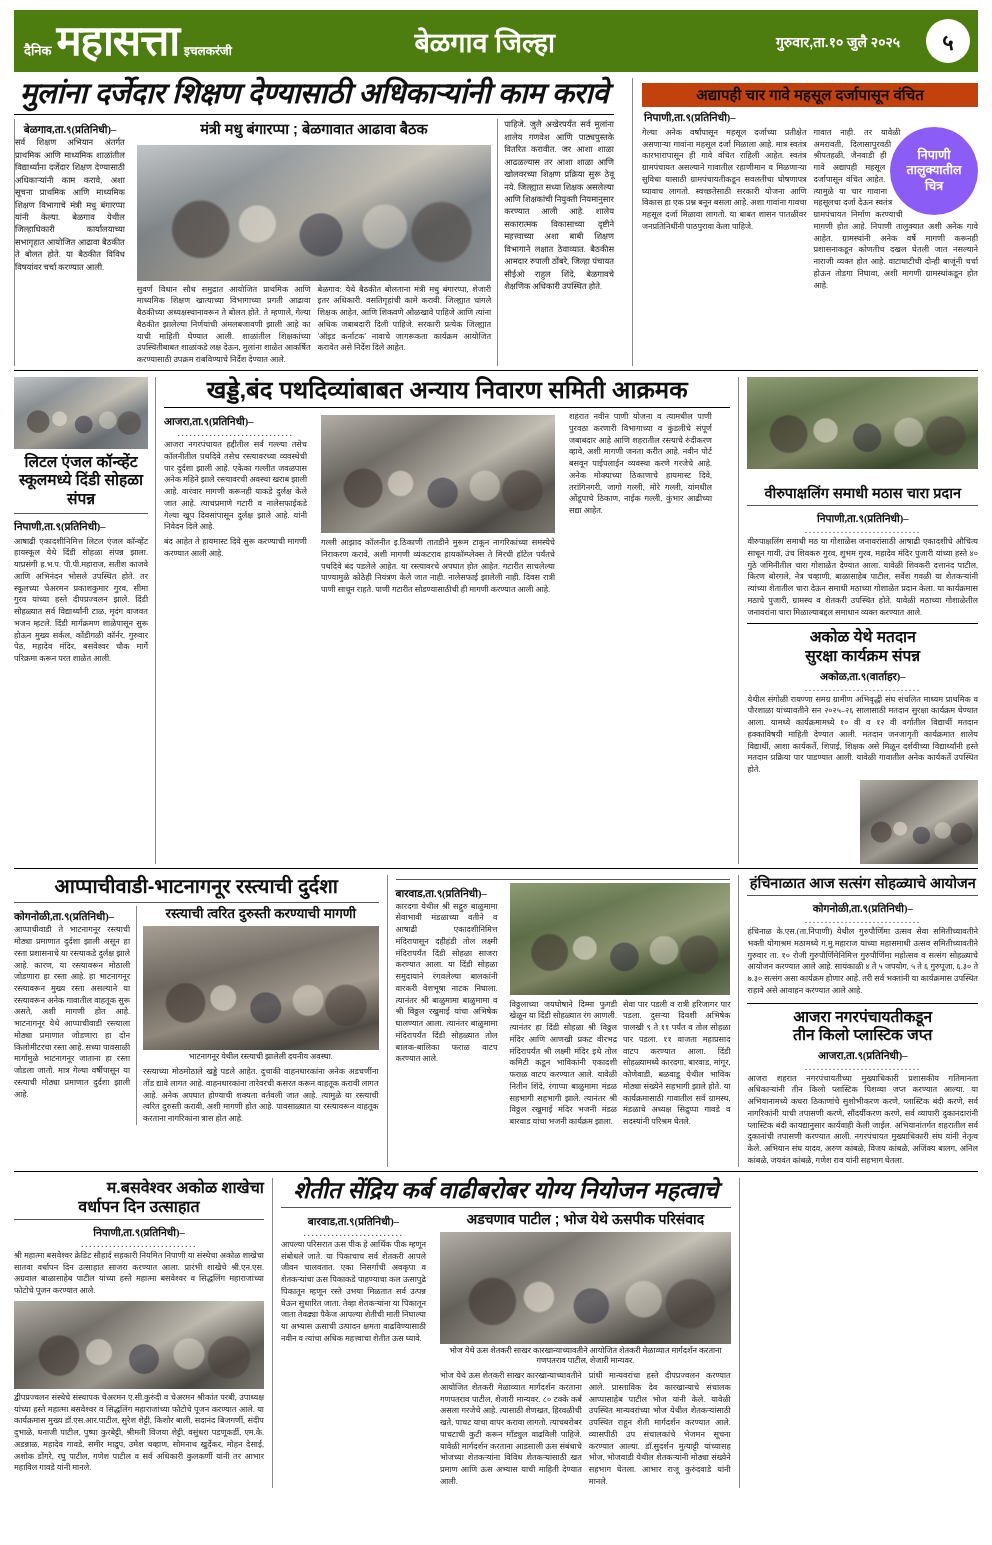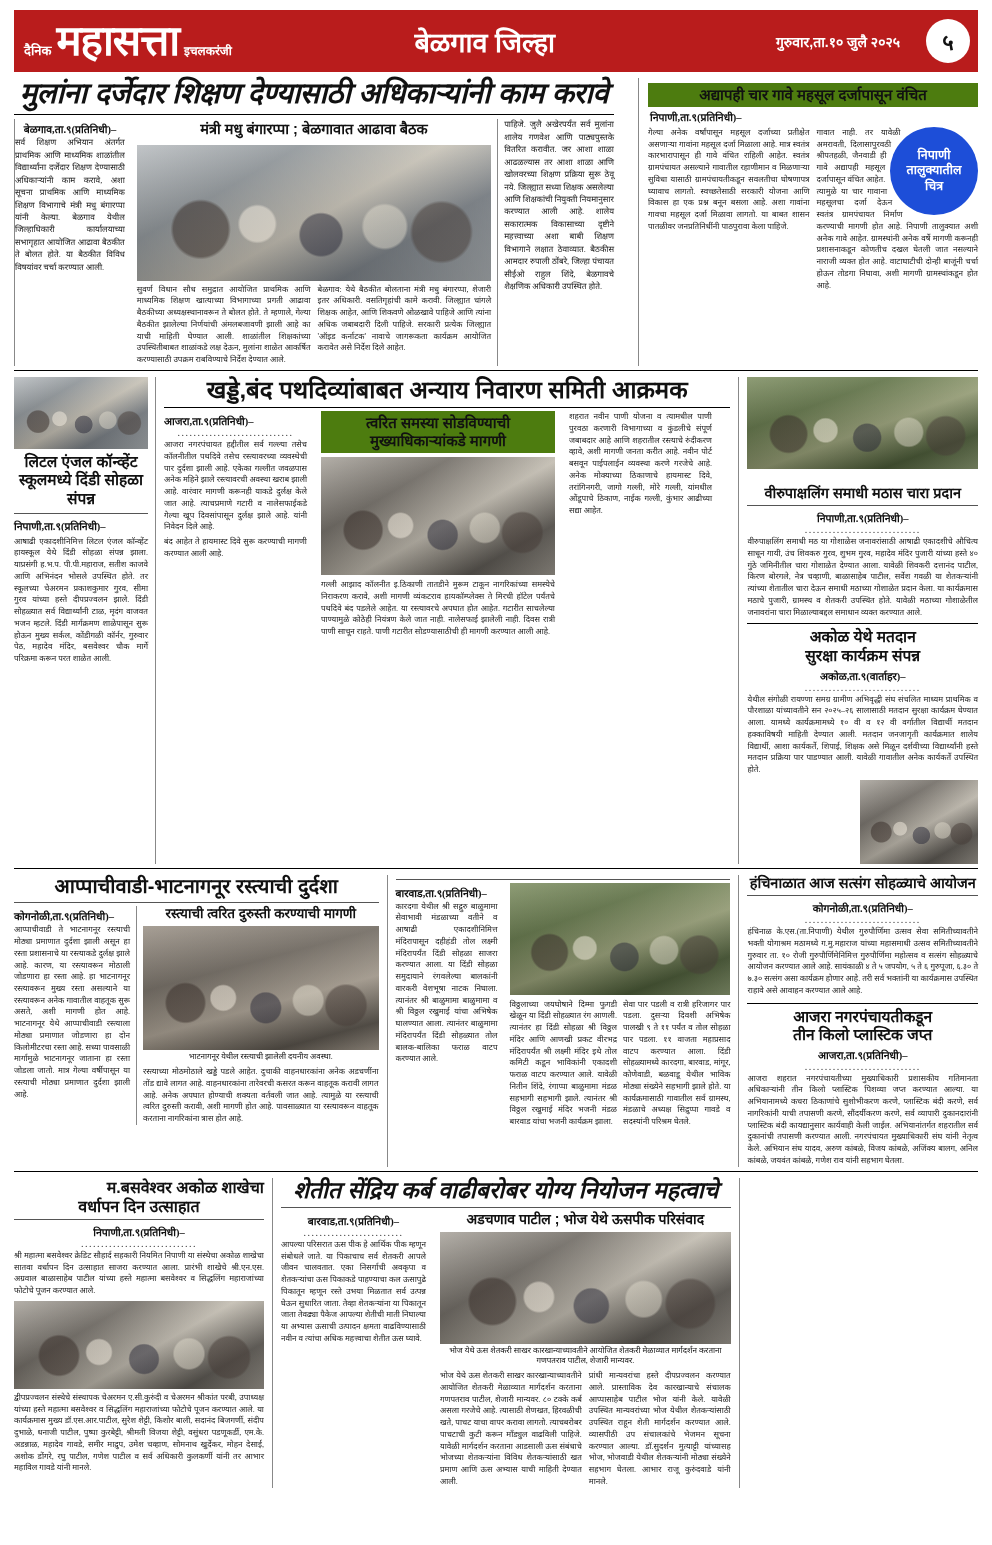--- a/index.html
+++ b/index.html
@@ -7,21 +7,21 @@
     width: 992px; height: 1545px;
     background: #ffffff;
     font-family: "Liberation Serif", "DejaVu Serif", serif;
     color: #111;
     overflow: hidden;
   }
   .page { width: 992px; height: 1545px; position: relative; padding: 10px 14px 8px 14px; }
 
   
   .masthead {
-    height: 62px; background: #b91c1c; position: relative;
+    height: 62px; background: #4d7c0f; position: relative;
     display: flex; align-items: center; padding: 0 4px 0 10px;
   }
   .brand { display: flex; align-items: baseline; gap: 5px; }
   .brand-pre { color:#fff; font-size: 13px; font-weight: 700; font-family:"Liberation Sans",sans-serif; }
   .brand-main { color:#fff; font-size: 42px; font-weight: 700; letter-spacing: -1px;
                 font-family:"Liberation Sans",sans-serif; line-height: 1; }
   .brand-sub { color:#fff; font-size: 12px; font-weight: 700; font-family:"Liberation Sans",sans-serif;}
   .edition-name {
     position:absolute; left: 50%; transform: translateX(-58%);
     color:#fff; font-size: 27px; font-weight:700; font-family:"Liberation Sans",sans-serif;
@@ -53,21 +53,21 @@
   }
   .hl-med {
     font-family:"Liberation Sans", sans-serif; font-weight: 700;
     font-size: 19px; line-height: 1.18; text-align:center;
   }
   .hl-sm {
     font-family:"Liberation Sans", sans-serif; font-weight: 700;
     font-size: 15.5px; line-height: 1.2; text-align:center;
   }
   .subhead {
-    background:#4d7c0f; font-family:"Liberation Sans",sans-serif; font-weight:700;
+    background:#c2410c; font-family:"Liberation Sans",sans-serif; font-weight:700;
     font-size: 15px; text-align:center; padding: 3px 4px; line-height:1.2;
   }
   .subhead-plain {
     font-family:"Liberation Sans",sans-serif; font-weight:700;
     font-size: 13.5px; text-align:center; line-height:1.2;
   }
   .dateline {
     font-size: 10.5px; font-weight: 700; text-align:center; padding: 3px 0 1px 0;
     font-family:"Liberation Serif", serif;
   }
@@ -94,28 +94,28 @@
   }
   .photo.green { background: linear-gradient(160deg,#7f8f63 0%,#5d7043 30%,#98a077 55%,#4c5c38 80%,#8b9a72 100%); }
   .photo.road  { background: linear-gradient(165deg,#9b9287 0%,#6e675e 35%,#b0a698 60%,#5c564e 85%,#a79d90 100%); }
   .photo.hall  { background: linear-gradient(150deg,#a9a49c 0%,#6f6a63 30%,#c2bcb0 55%,#5f5b55 80%,#9d988f 100%); }
   .photo-cap {
     font-size: 8px; text-align:center; line-height:1.35; padding-top:2px;
     font-family:"Liberation Serif", serif;
   }
 
   .circle-badge {
-    width: 88px; height: 88px; border-radius:50%; background:#1d4ed8;
+    width: 88px; height: 88px; border-radius:50%; background:#8b5cf6;
     color:#fff; display:flex; flex-direction:column; align-items:center; justify-content:center;
     font-family:"Liberation Sans",sans-serif; font-weight:700; font-size: 12.5px; line-height:1.25;
     text-align:center; float:right; shape-outside: circle(50%); margin: 0 0 4px 5px;
   }
 
   
-  .topsec { display:flex; gap: 16px; margin-top: 6px; }
+  .topsec { display:flex; gap: 10px; margin-top: 6px; }
   .topleft { width: 608px; padding-right: 8px; }
   .topright { width: 352px; padding-left: 9px; }
 
   
   .mid { display:flex; margin-top: 6px; }
   .mid-left { width: 143px; padding-right: 7px; }
   .mid-center { width: 592px; padding: 0 8px; }
   .mid-right { width: 243px; padding-left: 8px; }
 
   .bot { display:flex; margin-top: 6px; }
@@ -202,21 +202,20 @@
       <div class="hl-big" style="font-size:24px;text-align:center;">खड्डे,बंद पथदिव्यांबाबत अन्याय निवारण समिती आक्रमक</div>
       <div class="rule" style="margin:4px 0 3px 0;"></div>
       <div style="display:flex;">
         <div style="width:150px;padding-right:7px;">
           <div class="dateline" style="text-align:left;">आजरा,ता.९(प्रतिनिधी)–</div>
           <div class="dots">.............................</div>
           <div class="body-txt tight">आजरा नगरपंचायत हद्दीतील सर्व गल्ल्या तसेच कॉलनीतील पथदिवे तसेच रस्त्यावरच्या व्यवस्थेची पार दुर्दशा झाली आहे. एकेका गल्लीत जवळपास अनेक महिने झाले रस्त्यावरची अवस्था खराब झाली आहे. वारंवार मागणी करूनही याकडे दुर्लक्ष केले जात आहे. त्याचप्रमाणे गटारी व नालेसफाईकडे गेल्या खूप दिवसांपासून दुर्लक्ष झाले आहे. यांनी निवेदन दिले आहे.</div>
           <div class="body-txt tight" style="margin-top:3px;">बंद आहेत ते हायमास्ट दिवे सुरू करण्याची मागणी करण्यात आली आहे.</div>
         </div>
         <div style="width:248px;padding:0 7px;">
-          <div class="subhead">त्वरित समस्या सोडविण्याची मुख्याधिकाऱ्यांकडे मागणी</div>
           <div class="photo hall" style="height:118px;margin-top:4px;"></div>
           <div class="body-txt tight" style="margin-top:4px;">गल्ली आझाद कॉलनीत इ.ठिकाणी तातडीने मुरूम टाकून नागरिकांच्या समस्येचे निराकरण करावे, अशी मागणी व्यंकटराव हायकॉम्प्लेक्स ते मिरची हॉटेल पर्यंतचे पथदिवे बंद पडलेले आहेत. या रस्त्यावरचे अपघात होत आहेत. गटारीत साचलेल्या पाण्यामुळे कोठेही नियंत्रण केले जात नाही. नालेसफाई झालेली नाही. दिवस रात्री पाणी साचून राहते. पाणी गटारीत सोडण्यासाठीची ही मागणी करण्यात आली आहे.</div>
         </div>
         <div style="width:150px;padding-left:7px;">
           <div class="body-txt tight">शहरात नवीन पाणी योजना व त्यामधील पाणी पुरवठा करणारी विभागाच्या व कुंडलीचे संपूर्ण जबाबदार आहे आणि शहरातील रस्त्याचे रुंदीकरण व्हावे, अशी मागणी जनता करीत आहे. नवीन पोर्ट बसवून पाईपलाईन व्यवस्था करणे गरजेचे आहे. अनेक मोक्याच्या ठिकाणाचे हायमास्ट दिवे, तरांगिनगरी, जागो गल्ली, मोरे गल्ली, यांमधील ओंडूपाचे ठिकाण, नाईक गल्ली, कुंभार आढीच्या सद्या आहेत.</div>
         </div>
       </div>
     </div>
 
     <div class="mid-right vline">

